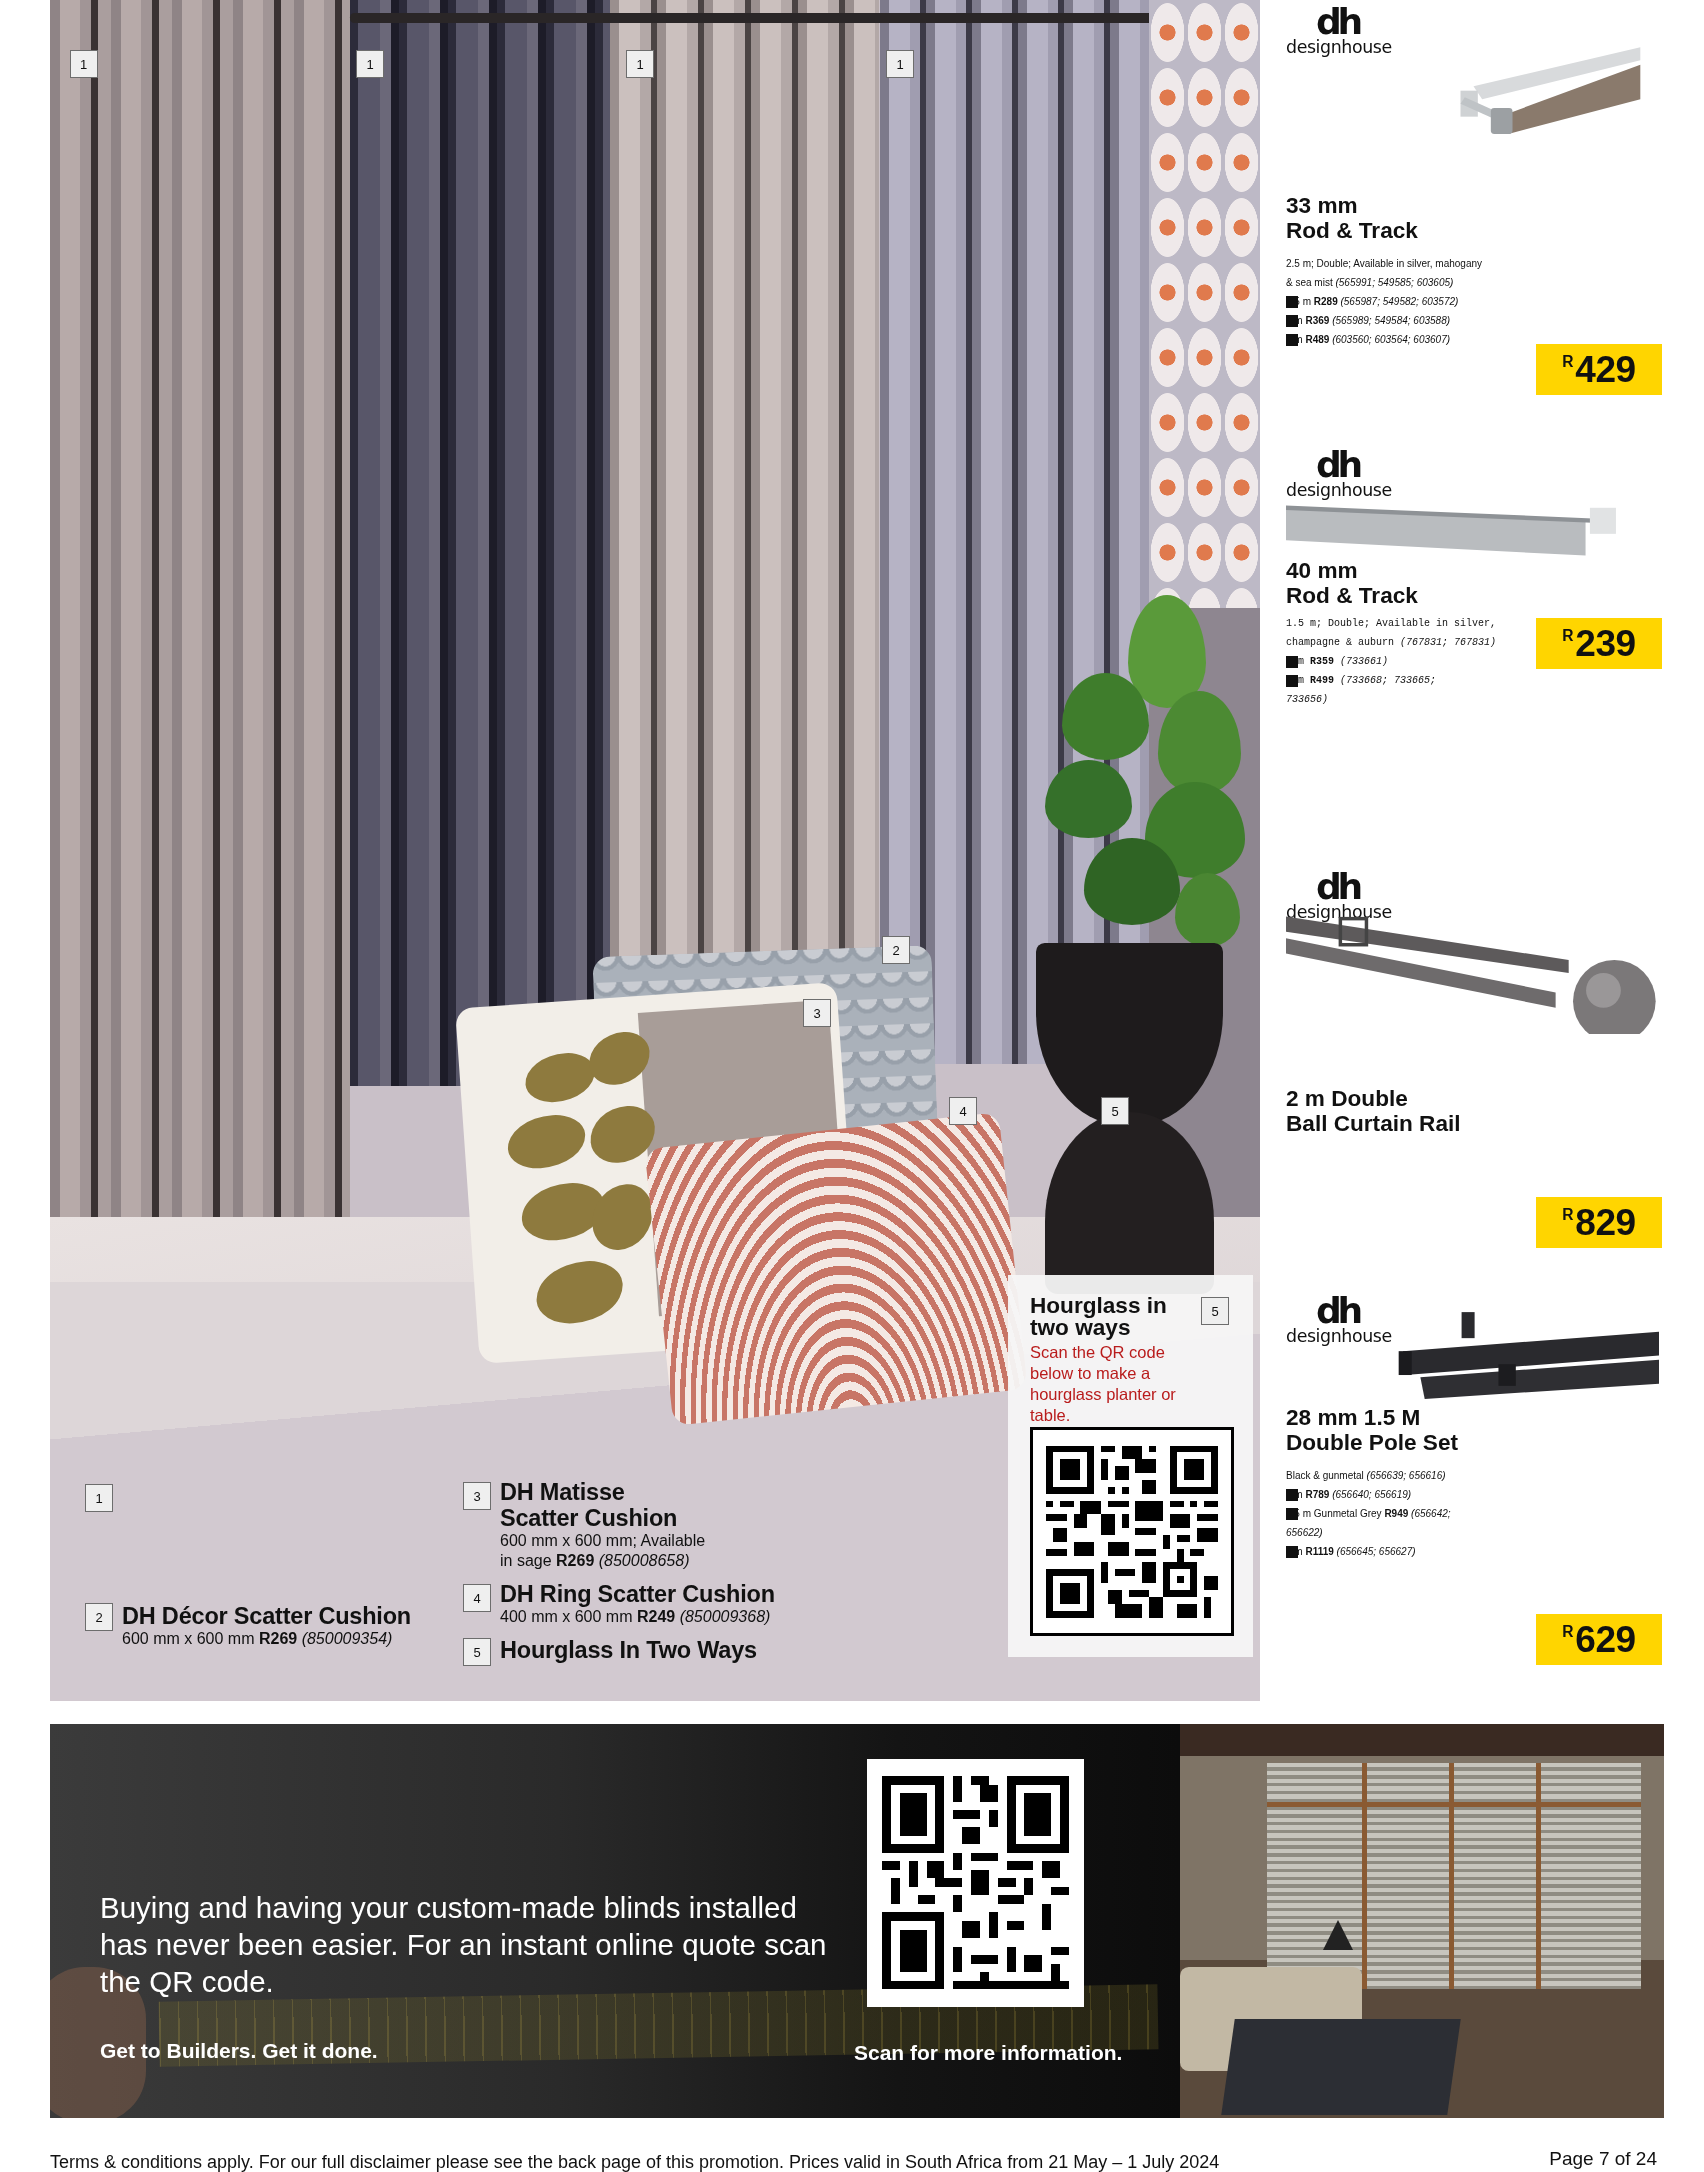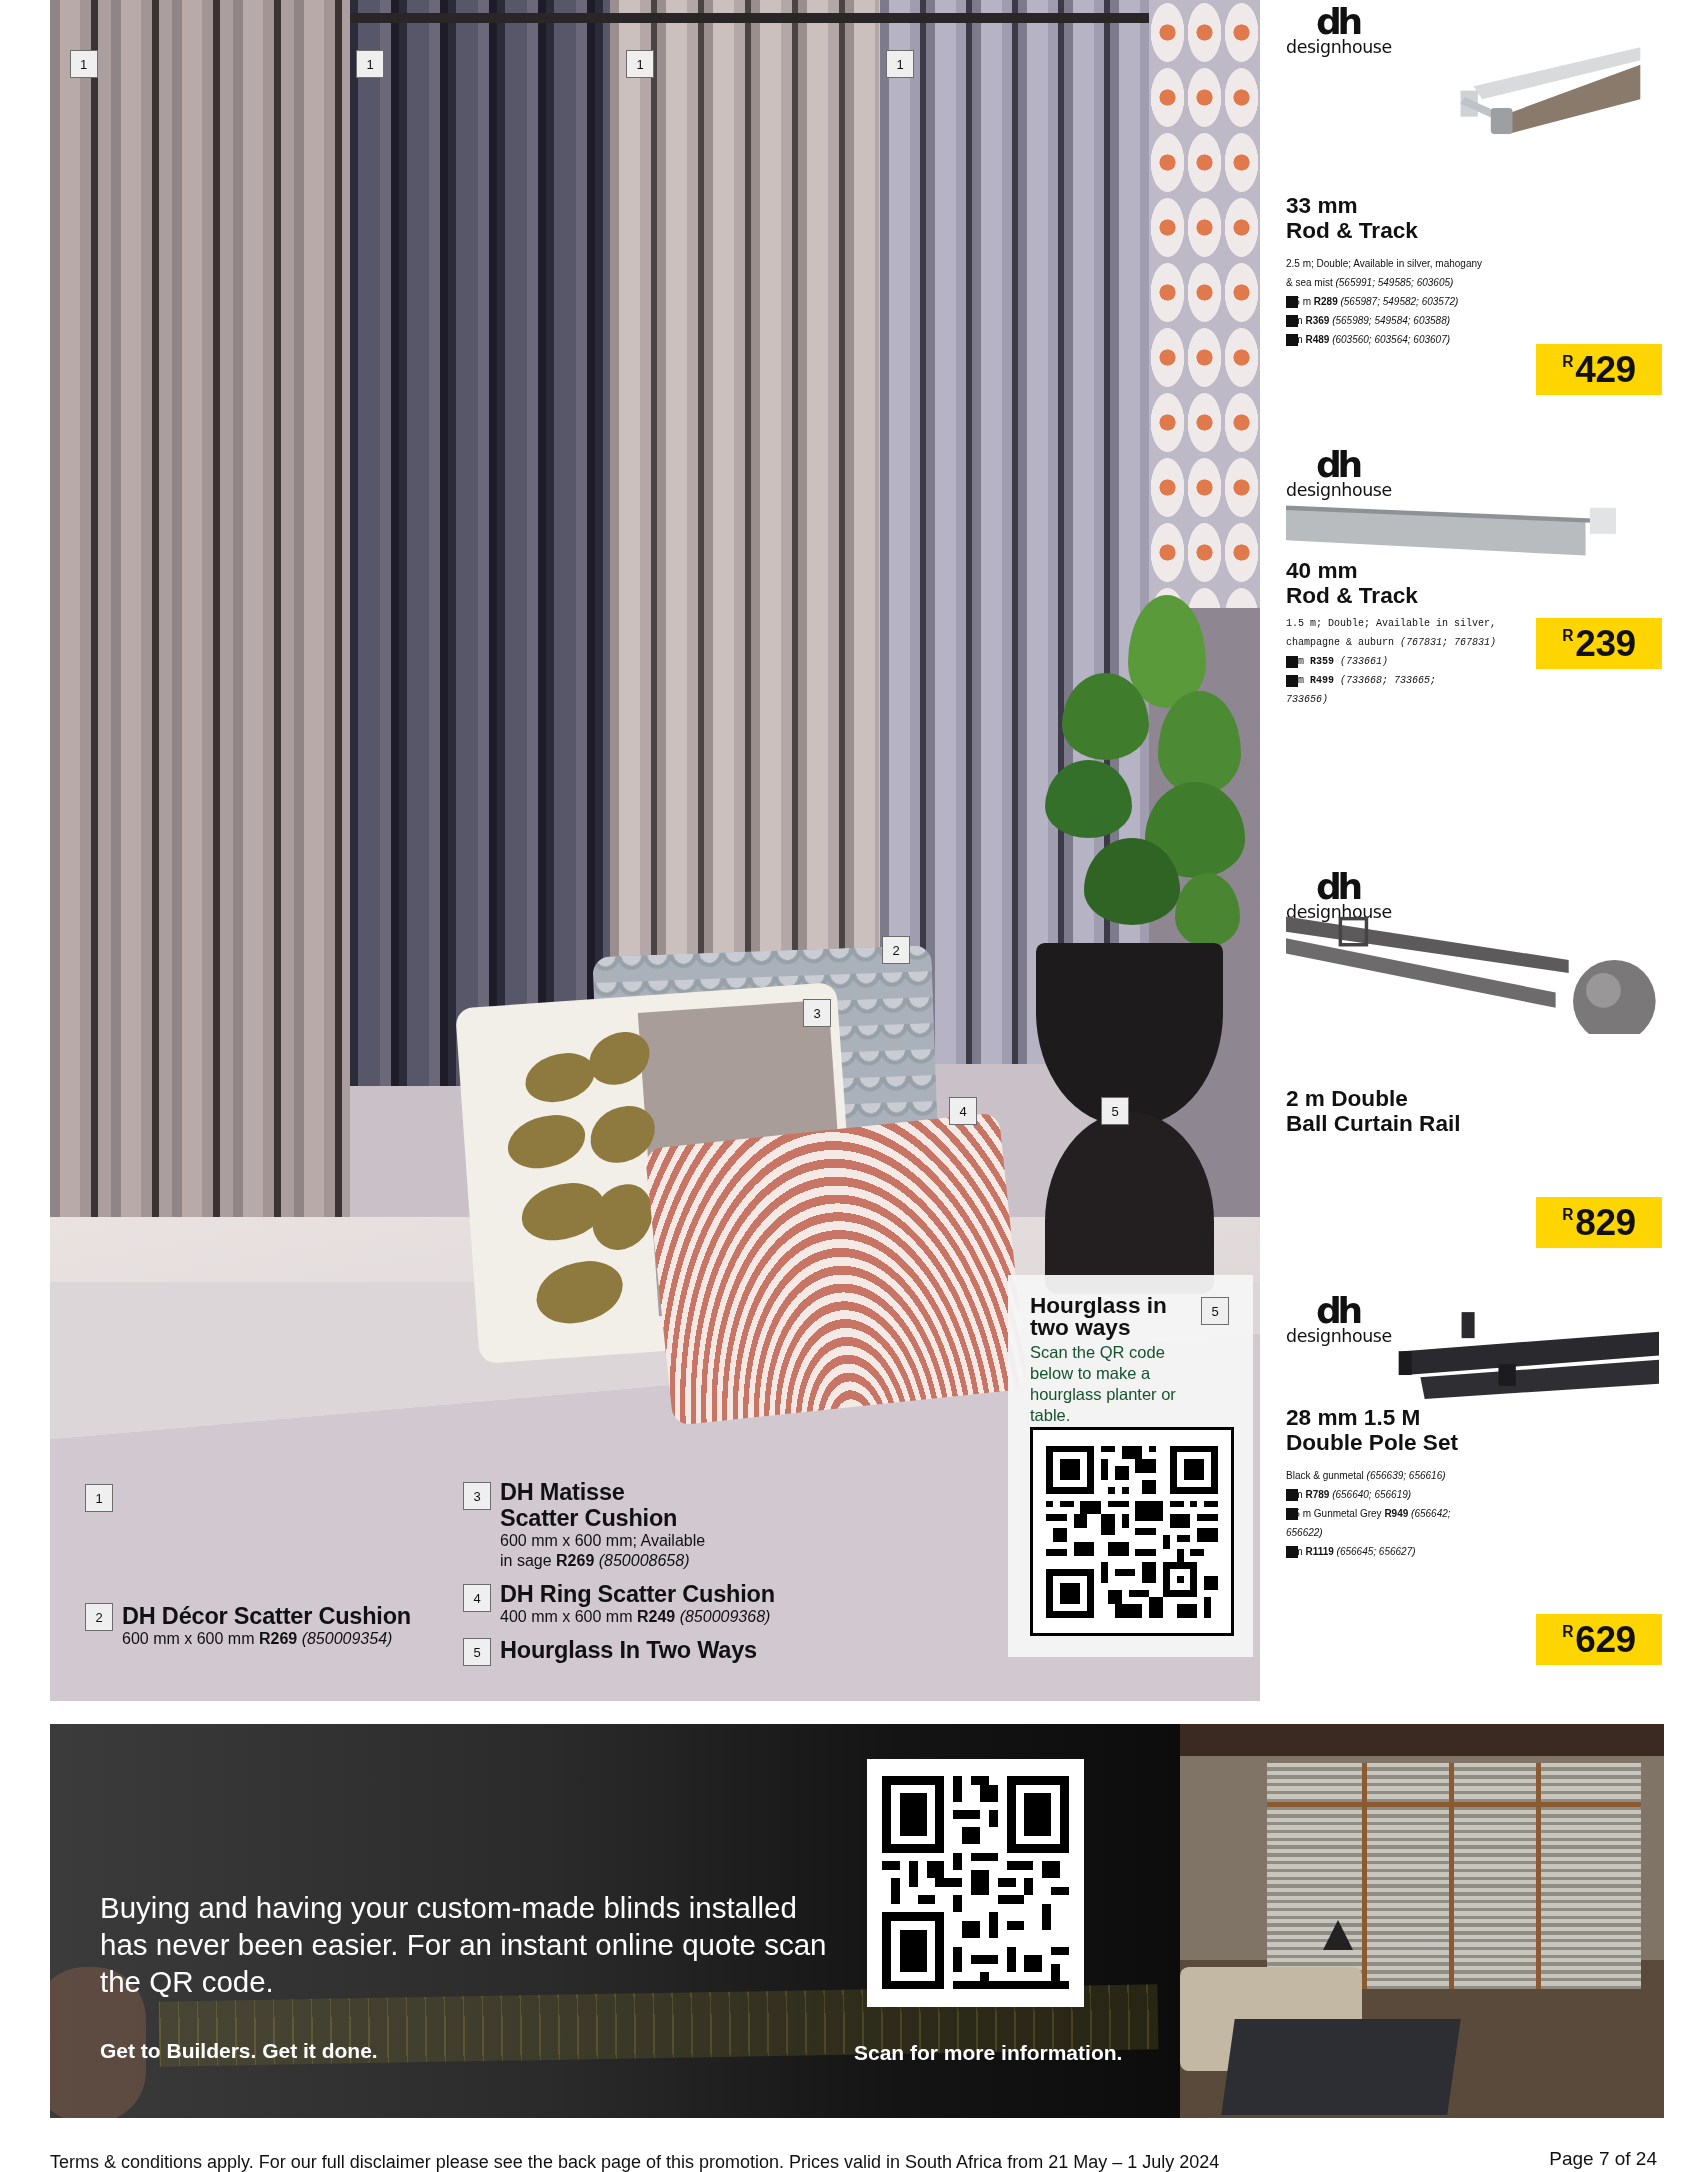--- a/index.html
+++ b/index.html
@@ -49,21 +49,21 @@
     background: repeating-radial-gradient(ellipse at 50% 110%, #c87566 0 5.2px, #f4e9e4 5.2px 10.4px); }
 
   
   .marker { position: absolute; width: 28px; height: 28px; background: #efefef; border: 1.3px solid #6d6d6d;
     font-family: "Liberation Sans", sans-serif; font-size: 13px; display: flex; align-items: center; justify-content: center; color: #111; }
 
   
   .hg-card { position: absolute; left: 958px; top: 1275px; width: 245px; height: 382px; background: rgba(245,245,245,0.95); }
   .hg-title { position: absolute; left: 22px; top: 19.6px; width: 156px; font-family: "Liberation Sans", sans-serif;
     font-weight: 700; font-size: 22.6px; line-height: 22.6px; color: #111; }
-  .hg-body { position: absolute; left: 22px; top: 67px; width: 182px; font-size: 16.5px; line-height: 21px; color: #14532d; }
+  .hg-body { position: absolute; left: 22px; top: 67px; width: 182px; font-size: 16.5px; line-height: 21px; color: #b91c1c; }
   .hg-marker { left: 193px; top: 22px; }
   .qr-frame { position: absolute; left: 22px; top: 152px; width: 204px; height: 209px; border: 3.5px solid #000; background: #fff; padding: 13px; }
   .qr { width: 100%; height: 100%; }
 
   
   .cap { position: absolute; color: #111; }
   .cap .title { font-weight: 700; font-size: 23.5px; line-height: 26px; letter-spacing: -0.2px; }
   .cap .desc { font-size: 16px; line-height: 19.6px; }
   .cap .desc b { font-weight: 700; }
   .cap .desc i { font-style: italic; }

